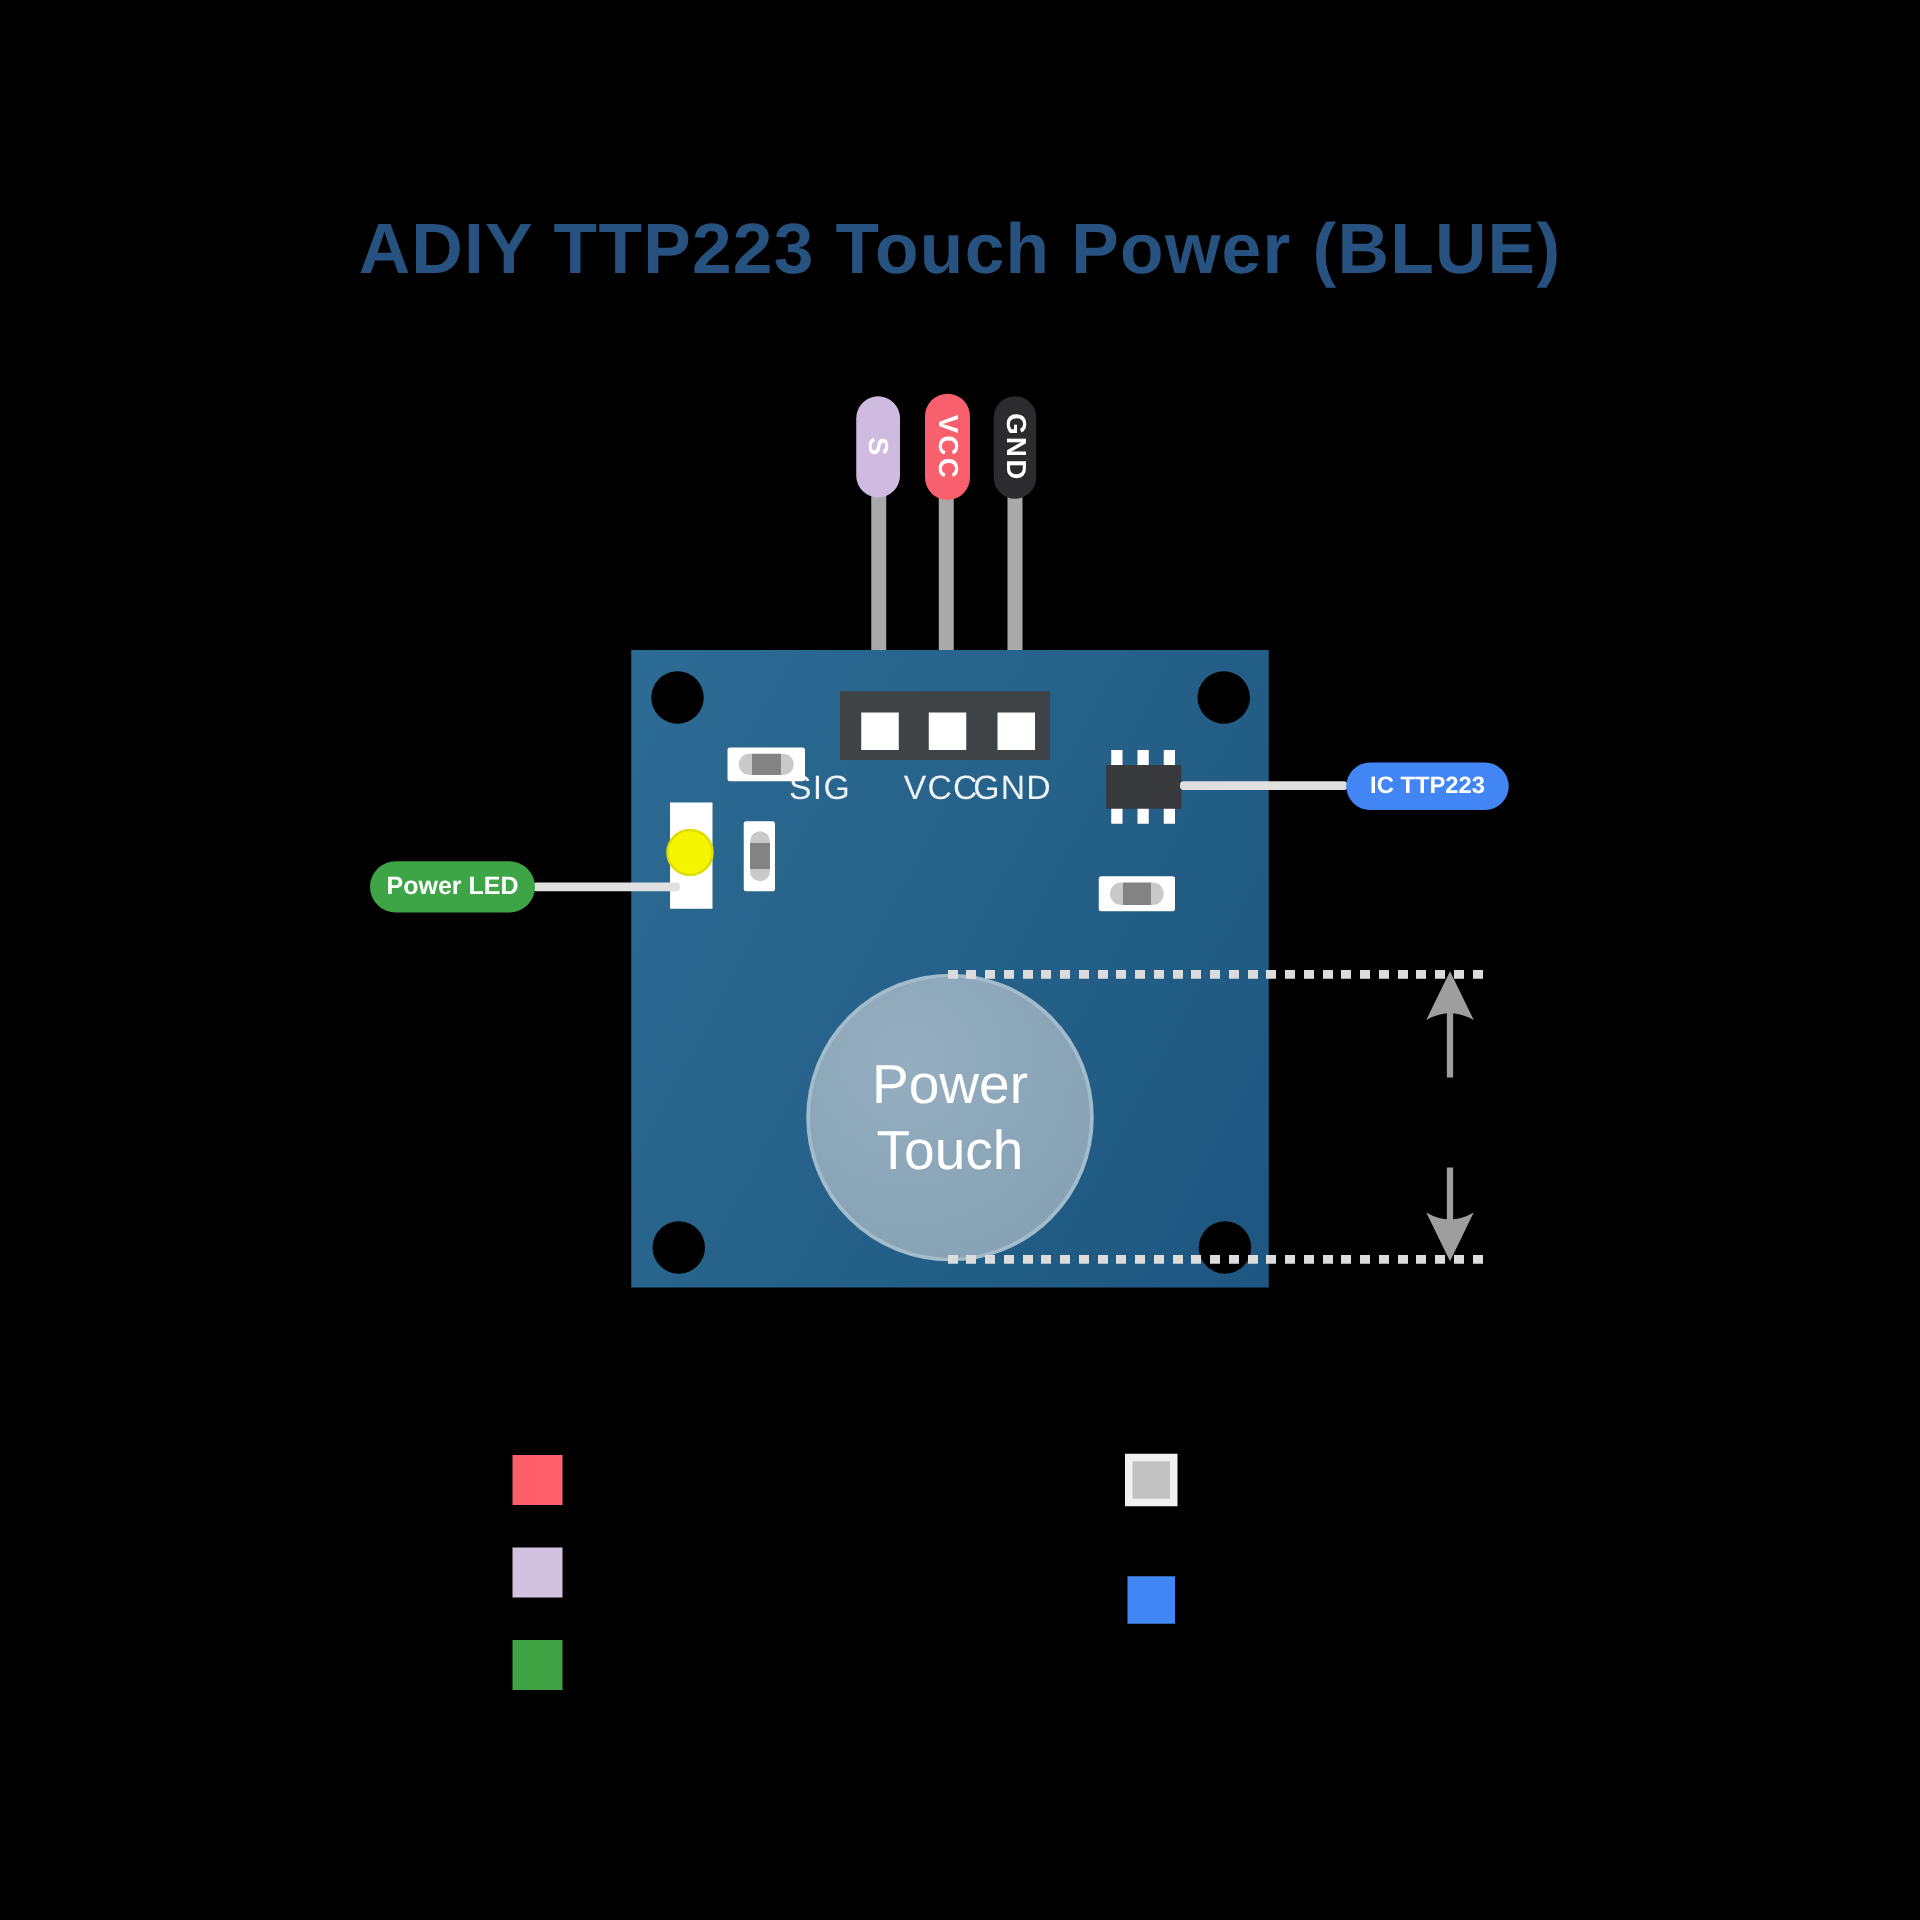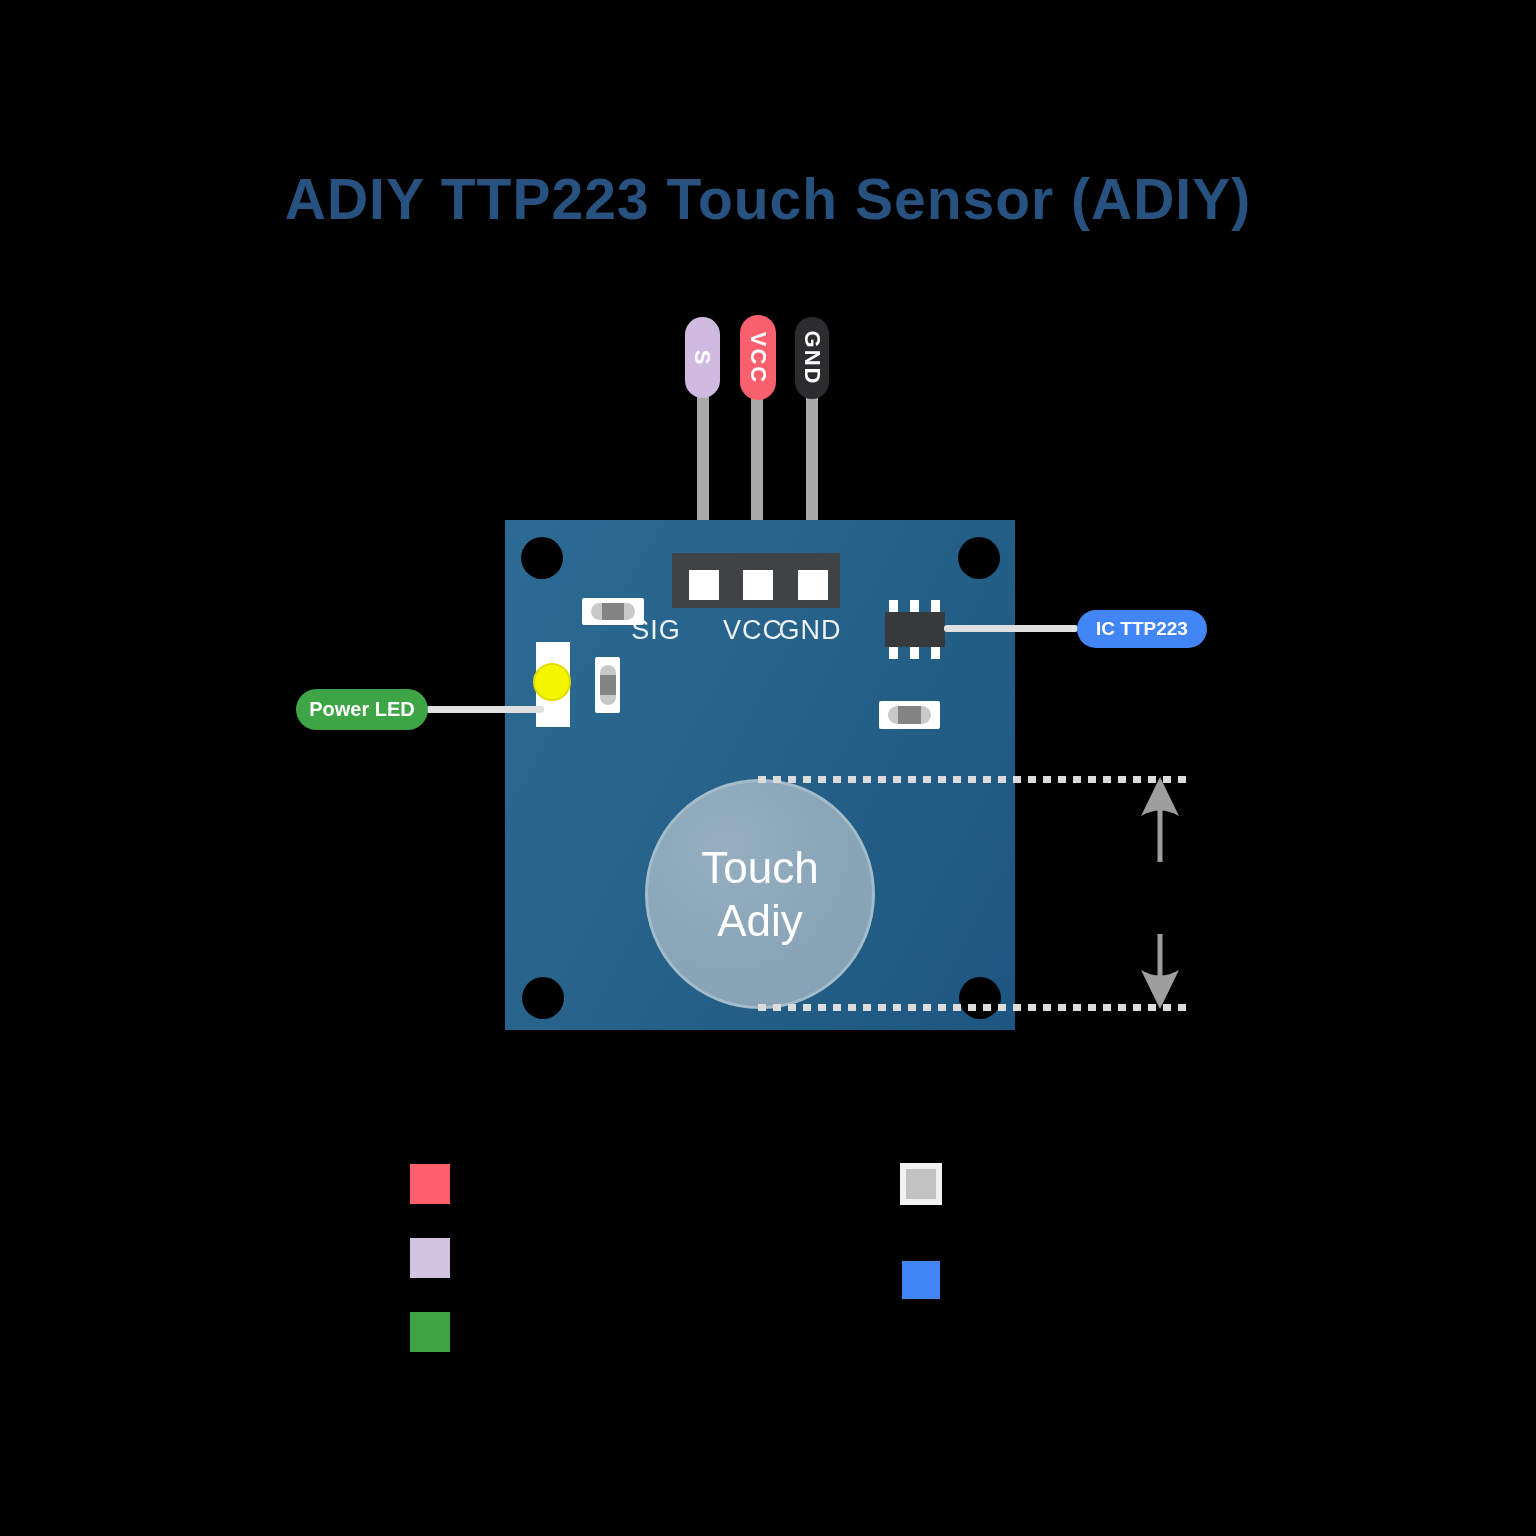--- a/index.html
+++ b/index.html
@@ -74,21 +74,21 @@
   #legend-smd{left:900px;top:1163px;width:42px;height:42px;background:#F1F1F1;
     display:flex;align-items:center;justify-content:center;}
   #legend-smd-inner{width:30px;height:30px;}
   #legend-blue{left:902px;top:1261px;width:38px;height:38px;}
 </style>
 </head>
 <body>
 
 <div id="canvas">
 
-  <div id="title" class="abs">ADIY TTP223 Touch Sensor (ADIY)</div>
+  <div id="title" class="abs">ADIY TTP223 Touch Power (BLUE)</div>
 
   <div class="abs wire" style="left:697px;"></div>
   <div class="abs wire" style="left:751px;"></div>
   <div class="abs wire" style="left:806px;"></div>
 
   <div class="abs pin-pill" style="left: 685px; top: 317px; width: 35px; height: 81px; background-color: rgb(207, 187, 223);">
     <span>S</span>
   </div>
   <div class="abs pin-pill" style="left: 740px; top: 315px; width: 36px; height: 85px; background-color: rgb(249, 96, 109);">
     <span>VCC</span>
@@ -128,22 +128,22 @@
 
   <div class="abs ic-pin" style="left:889px;top:600px;"></div>
   <div class="abs ic-pin" style="left:910px;top:600px;"></div>
   <div class="abs ic-pin" style="left:931px;top:600px;"></div>
   <div class="abs ic-pin" style="left:889px;top:646px;"></div>
   <div class="abs ic-pin" style="left:910px;top:646px;"></div>
   <div class="abs ic-pin" style="left:931px;top:646px;"></div>
   <div id="ic-body" class="abs"></div>
 
   <div id="touch-pad" class="abs">
+    <div>Power</div>
     <div>Touch</div>
-    <div>Adiy</div>
   </div>
 
   <div id="leader-power-led" class="abs leader"></div>
   <div id="leader-ic" class="abs leader"></div>
 
   <div id="callout-power-led" class="abs callout" style="background-color: rgb(61, 165, 70); align-items: center;">
     <span>Power LED</span>
   </div>
   <div id="callout-ic" class="abs callout" style="background-color: rgb(66, 133, 244);">
     <span>IC TTP223</span>

